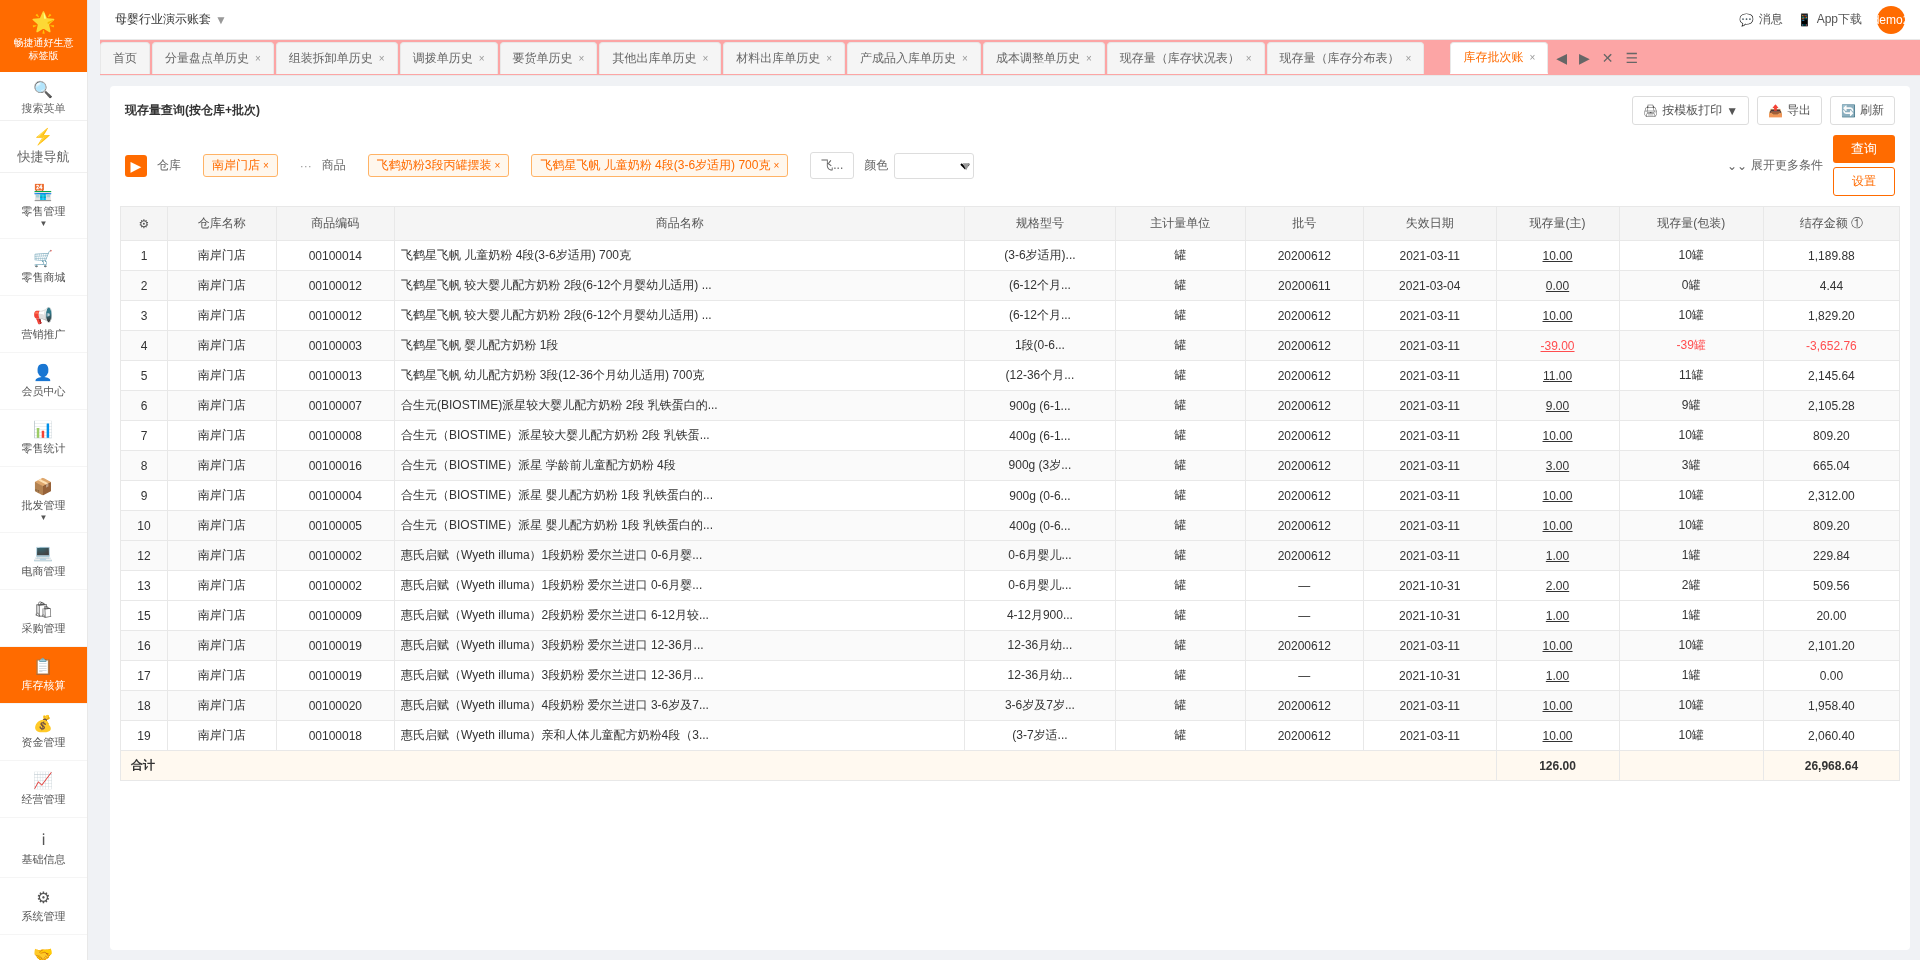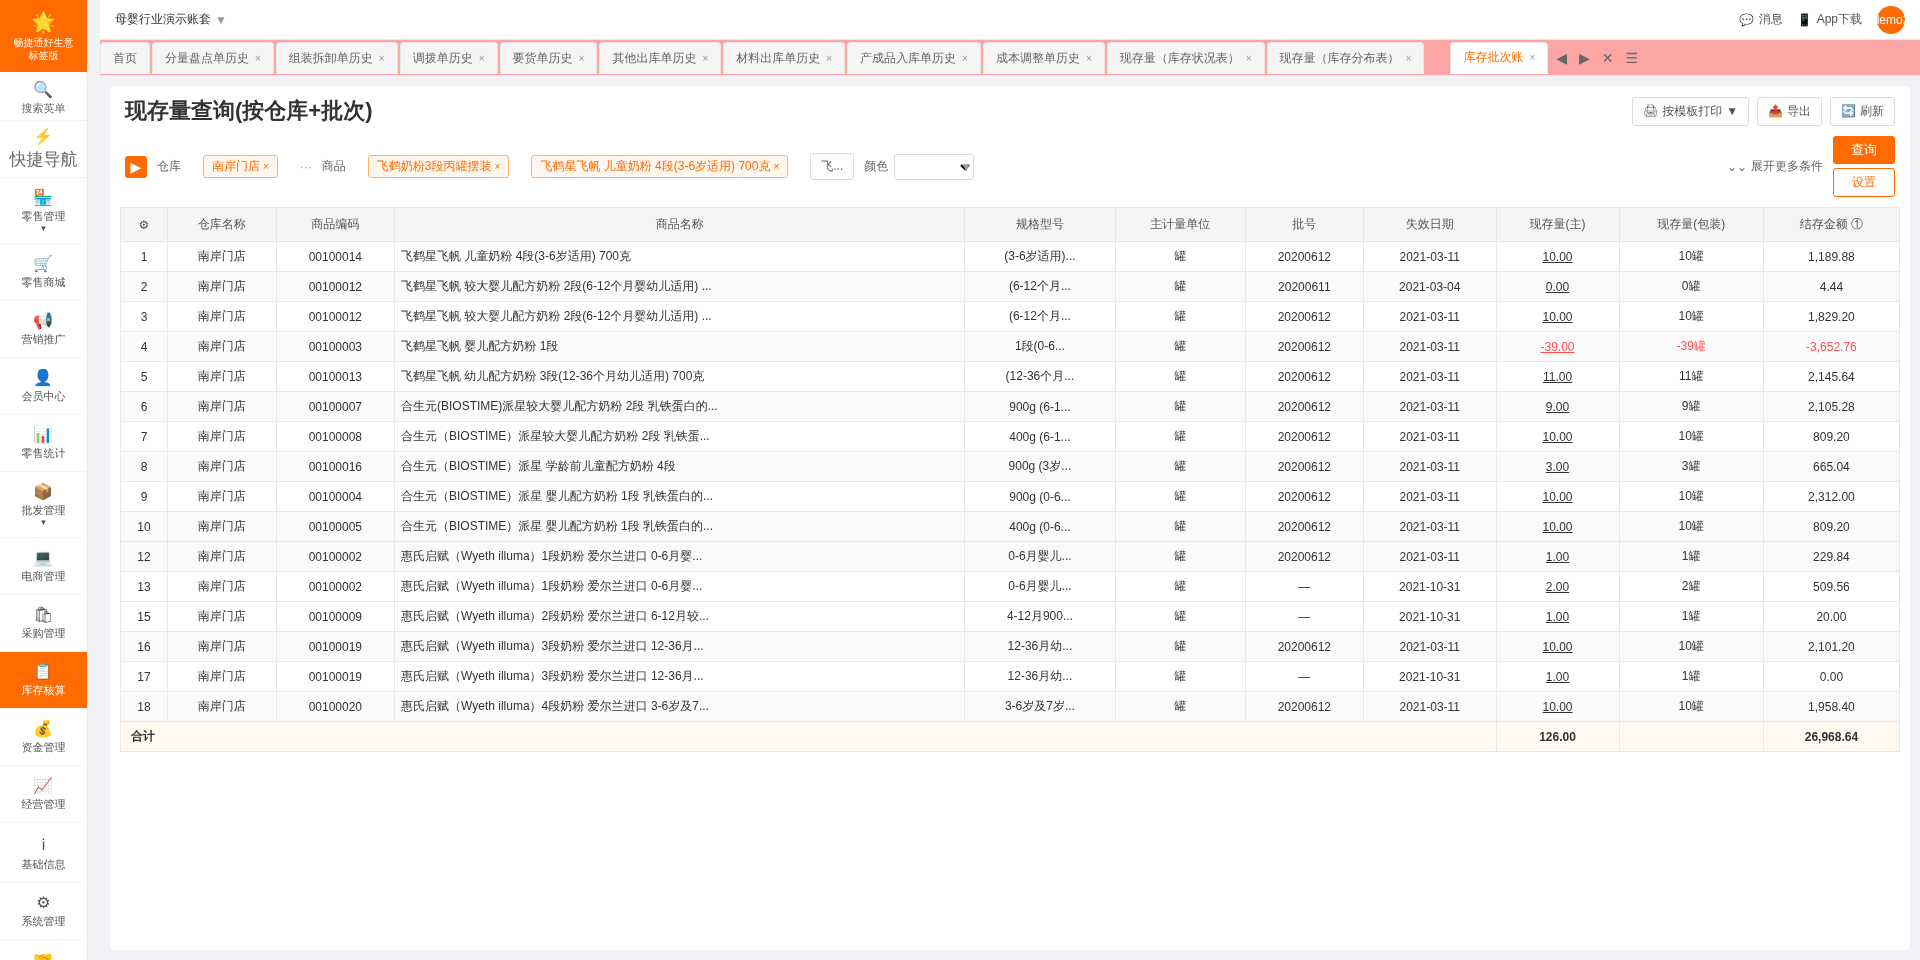--- a/index.html
+++ b/index.html
@@ -27,21 +27,21 @@
     }
     .sidebar-search .icon { font-size: 16px; color: #666; }
     .sidebar-search .label { color: #666; font-size: 11px; margin-top: 2px; }
 
     .sidebar-shortcut {
       width: 100%; padding: 6px 5px;
       display: flex; flex-direction: column; align-items: center;
       border-bottom: 1px solid #f0f0f0; cursor: pointer;
     }
     .sidebar-shortcut .icon { font-size: 16px; color: #666; }
-    .sidebar-shortcut .label { color: #666; font-size: 17px; margin-top: 2px; }
+    .sidebar-shortcut .label { color: #666; font-size: 13px; margin-top: 2px; }
 
     .sidebar-nav { width: 100%; flex: 1; overflow-y: auto; }
     .sidebar-nav::-webkit-scrollbar { width: 0; }
     .nav-item {
       width: 100%; padding: 10px 5px;
       display: flex; flex-direction: column; align-items: center;
       cursor: pointer; color: #555; font-size: 11px;
       border-bottom: 1px solid #f5f5f5;
     }
     .nav-item.active { background: #ff6b00; color: #fff; }
@@ -116,21 +116,21 @@
       display: flex; flex-direction: column;
       flex: 1; overflow: hidden;
     }
 
     
     .page-header {
       padding: 10px 15px 0;
       display: flex; align-items: center; justify-content: space-between;
       flex-shrink: 0;
     }
-    .page-title { font-size: 22px; font-weight: bold; color: #333; }
+    .page-title { font-size: 12px; font-weight: bold; color: #333; }
     .header-actions { display: flex; align-items: center; gap: 8px; }
     .btn-template {
       display: flex; align-items: center; gap: 4px;
       padding: 5px 10px; border: 1px solid #ddd; border-radius: 3px;
       background: #fff; cursor: pointer; font-size: 12px; color: #555;
     }
     .btn-export {
       display: flex; align-items: center; gap: 4px;
       padding: 5px 10px; border: 1px solid #ddd; border-radius: 3px;
       background: #fff; cursor: pointer; font-size: 12px; color: #555;
@@ -664,20 +664,33 @@
     <td>00100020</td>
     <td class="left" style="max-width:320px;overflow:hidden;text-overflow:ellipsis;white-space:nowrap;">惠氏启赋（Wyeth illuma）4段奶粉 爱尔兰进口 3-6岁及7...</td>
     <td>3-6岁及7岁...</td>
     <td>罐</td>
     <td>20200612</td>
     <td>2021-03-11</td>
     <td class="underline">10.00</td>
     <td class="">10罐</td>
     <td class="">1,958.40</td>
   </tr>
+              <tr>
+    <td>19</td>
+    <td>南岸门店</td>
+    <td>00100018</td>
+    <td class="left" style="max-width:320px;overflow:hidden;text-overflow:ellipsis;white-space:nowrap;">惠氏启赋（Wyeth illuma）亲和人体儿童配方奶粉4段（3...</td>
+    <td>(3-7岁适...</td>
+    <td>罐</td>
+    <td>20200612</td>
+    <td>2021-03-11</td>
+    <td class="underline">10.00</td>
+    <td class="">10罐</td>
+    <td class="">2,060.40</td>
+  </tr>
               <tr class="summary-row">
   <td colspan="8" class="left" style="font-weight:bold;padding-left:10px;">合计</td>
   <td>126.00</td>
   <td></td>
   <td>26,968.64</td>
 </tr>
             </tbody>
         </table>
       </div>
 

